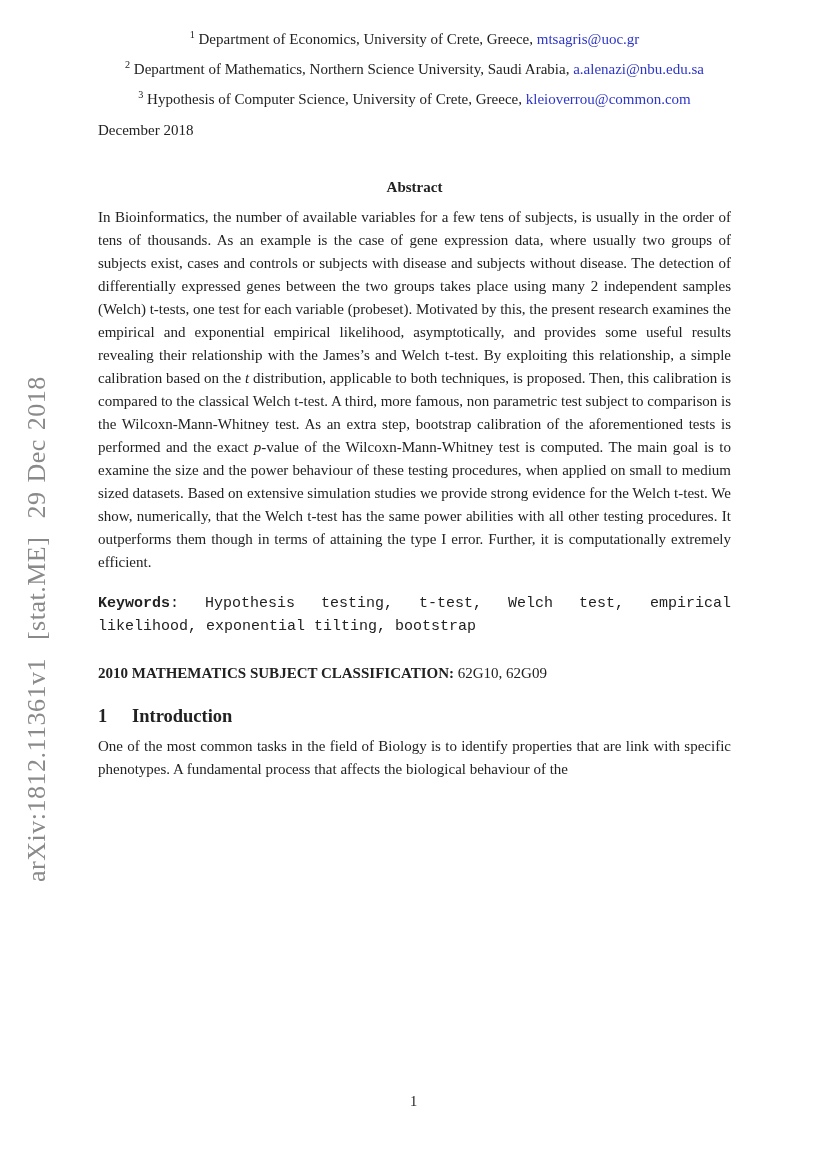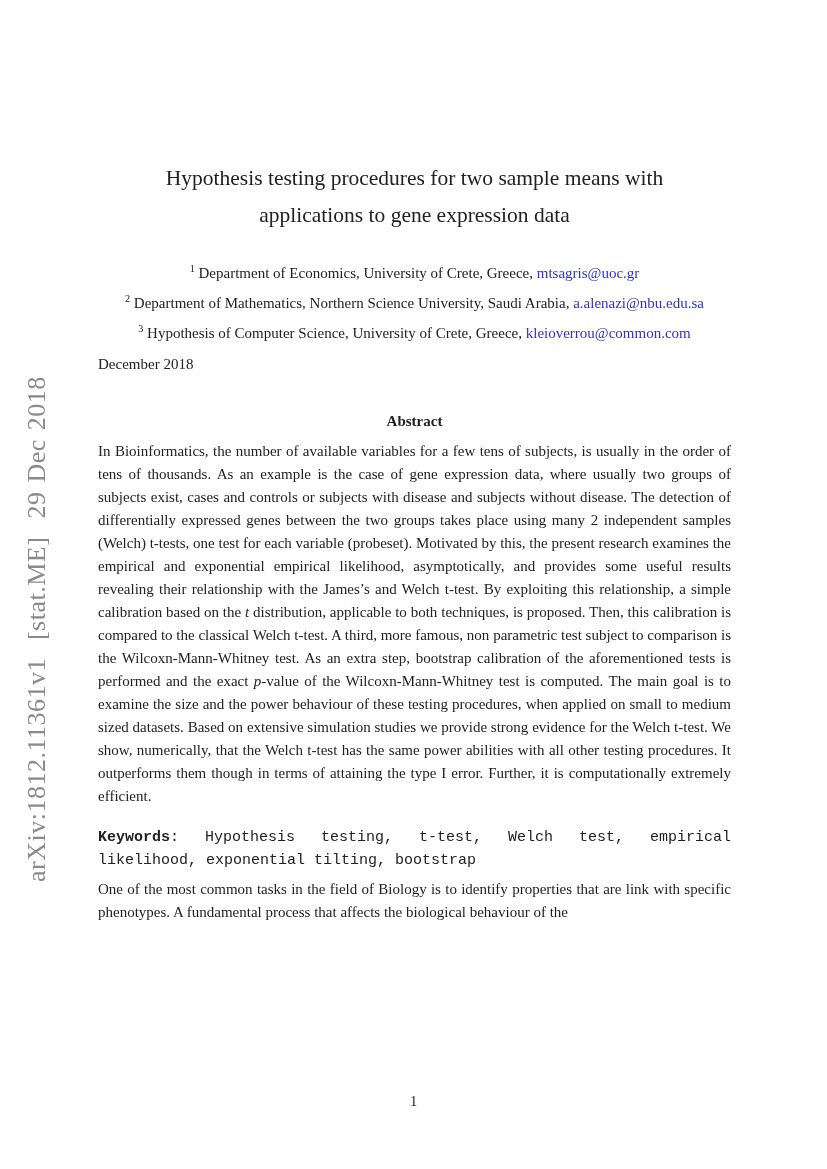--- a/index.html
+++ b/index.html
@@ -113,41 +113,39 @@
 </style>
 </head>
 <body>
 
 <div class="page">
 
   <div class="watermark">arXiv:1812.11361v1&nbsp; [stat.ME]&nbsp; 29 Dec 2018</div>
 
   <div class="content">
 
-    <div class="title-block">
-      <div>Hypothesis testing procedures for two sample means with</div>
-      <div>applications to gene expression data</div>
-    </div>
 
 
     <div class="affiliations">
       <div><sup>1</sup><span> Department of Economics, University of Crete, Greece, </span><a class="email" href="#">mtsagris@uoc.gr</a></div>
       <div><sup>2</sup><span> Department of Mathematics, Northern Science University, Saudi Arabia, </span><a class="email" href="#">a.alenazi@nbu.edu.sa</a></div>
       <div><sup>3</sup><span> Hypothesis of Computer Science, University of Crete, Greece, </span><a class="email" href="#">kleioverrou@common.com</a></div>
     </div>
 
     <div class="date">December 2018</div>
 
     <div class="abstract-heading">Abstract</div>
 
     <div class="abstract-body"><span>In Bioinformatics, the number of available variables for a few tens of subjects, is usually in the order of tens of thousands. As an example is the case of gene expression data, where usually two groups of subjects exist, cases and controls or subjects with disease and subjects without disease. The detection of differentially expressed genes between the two groups takes place using many 2 independent samples (Welch) t-tests, one test for each variable (probeset). Motivated by this, the present research examines the empirical and exponential empirical likelihood, asymptotically, and provides some useful results revealing their relationship with the James’s and Welch t-test. By exploiting this relationship, a simple calibration based on the </span><span class="it">t</span><span> distribution, applicable to both techniques, is proposed. Then, this calibration is compared to the classical Welch t-test. A third, more famous, non parametric test subject to comparison is the Wilcoxn-Mann-Whitney test. As an extra step, bootstrap calibration of the aforementioned tests is performed and the exact </span><span class="it">p</span><span>-value of the Wilcoxn-Mann-Whitney test is computed. The main goal is to examine the size and the power behaviour of these testing procedures, when applied on small to medium sized datasets. Based on extensive simulation studies we provide strong evidence for the Welch t-test. We show, numerically, that the Welch t-test has the same power abilities with all other testing procedures. It outperforms them though in terms of attaining the type I error. Further, it is computationally extremely efficient.</span></div>
 
     <div class="keywords"><span class="label">Keywords</span><span>: Hypothesis testing, t-test, Welch test, empirical likelihood, exponential tilting, bootstrap</span></div>
 
+    <div class="msc"><span class="label">2010 MATHEMATICS SUBJECT CLASSIFICATION:</span> <span>62G10, 62G09</span></div>
 
+    <div class="section-heading"><span class="sec-num">1</span><span>Introduction</span></div>
 
     <div class="intro-text">One of the most common tasks in the field of Biology is to identify properties that are link with specific phenotypes. A fundamental process that affects the biological behaviour of the</div>
 
   </div>
 
   <div class="page-number">1</div>
 
 </div>
 
 </body></html>

